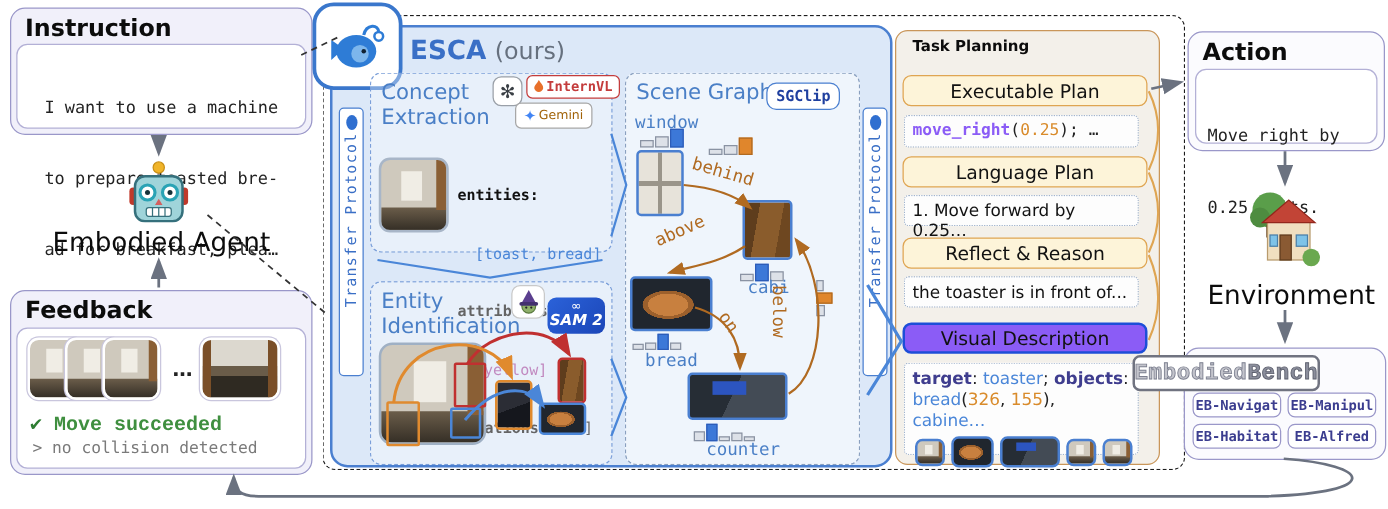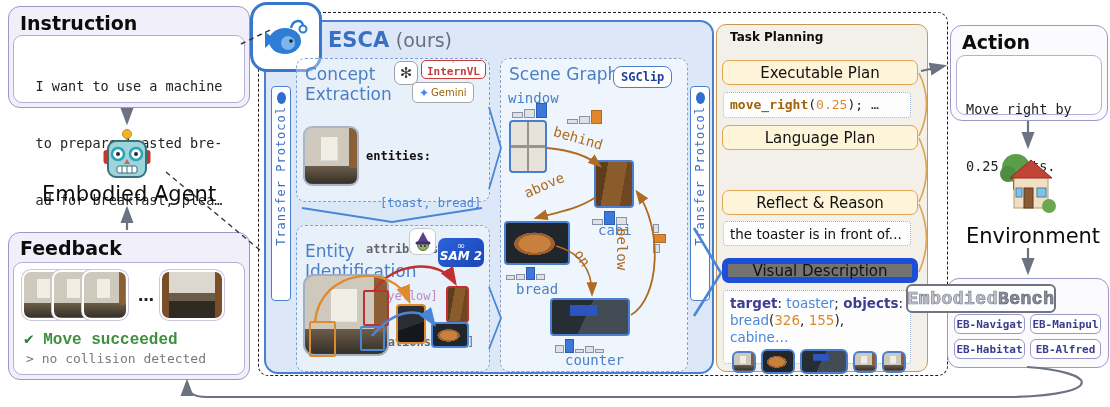--- a/index.html
+++ b/index.html
@@ -27,21 +27,21 @@
 
   .fish-box{position:absolute;left:250px;top:2px;width:66px;height:64px;background:#fff;
             border:3px solid #3a77cc;border-radius:17px;display:flex;align-items:center;justify-content:center;}
   .esca-title{position:absolute;left:328px;top:28px;font-size:21px;}
   .esca-title .t1{font-weight:bold;color:#3a6fc6;}
   .esca-title .t2{color:#66707e;font-size:19px;}
 
   
   .badge{position:absolute;background:#fff;border-radius:5px;display:flex;align-items:center;justify-content:center;gap:2px;box-sizing:border-box;}
   .openai-badge{border:1.4px solid #9aa0a8;width:24px;height:24px;border-radius:7px;font-size:15px;color:#3a3f45;}
-  .internvl-badge{border:1.5px solid #c43c3c;height:19px;padding:0 5px;flex-direction:column;}
+  .internvl-badge{border:1.5px solid #c43c3c;height:19px;padding:0 5px;}
   .internvl-badge span{font-family:"DejaVu Sans Mono",monospace;font-weight:bold;font-size:11px;color:#c43c3c;}
   .gemini-badge{border:1.5px solid #a7a7a7;height:21px;padding:0 6px;}
   .gemini-badge .star{color:#4285f4;font-size:12px;}
   .gemini-badge span.glabel{font-size:10px;color:#a16207;}
   .sgclip-badge{position:absolute;border:1.6px solid #4a7fd0;border-radius:8px;background:#fff;height:20px;
                 padding:0 7px;display:flex;align-items:center;}
   .sgclip-badge span{font-family:"DejaVu Sans Mono",monospace;font-weight:bold;font-size:12px;color:#1f3f9f;}
   .wizard-badge{border:1.4px solid #c9c9c9;width:27px;height:27px;border-radius:7px;}
   .sam-badge{position:absolute;border-radius:7px;background:linear-gradient(135deg,#2b62d9,#1b46b8);
              display:flex;flex-direction:column;align-items:center;justify-content:center;color:#fff;}
@@ -88,24 +88,24 @@
   .sg-edge-label{position:absolute;font-family:"DejaVu Sans Mono",monospace;font-size:14px;color:#b06a21;}
 
   
   .bbox{position:absolute;border-width:2px;border-style:solid;border-radius:2px;}
 
   
   .tp-panel{position:absolute;left:716px;top:24px;width:210px;height:346px;background:#f3f0ea;
             border:1.8px solid #c9965a;border-radius:10px;}
   .tp-btn{position:absolute;left:722px;width:196px;height:25px;background:#fdf4d9;border:1.6px solid #dfa552;
           border-radius:7px;display:flex;align-items:center;justify-content:center;font-size:15px;color:#111;box-sizing:border-box;}
-  .tp-btn.vd{background:#737373;border:6px solid #1d4ed8;}
+  .tp-btn.vd{background:#8b5cf6;border:2px solid #1d4ed8;}
   .tp-content{position:absolute;left:723px;width:188px;background:#fdfdfd;border:1.4px dotted #9fb2cc;border-radius:4px;
               padding:4px 6px;box-sizing:border-box;font-size:13.5px;color:#111;}
-  .seg-fn{color:#a16207;font-weight:bold;}
+  .seg-fn{color:#8b5cf6;font-weight:bold;}
   .seg-kw{color:#3f3d8e;font-weight:bold;}
   .seg-num{color:#d98b2b;}
   .seg-obj{color:#4a86d8;}
   .seg-pl{color:#222;}
 
   
   .fb-ok{position:absolute;font-family:Liberation Mono, monospace;font-size:16px;color:#3f8f3f;font-weight:bold;}
   .fb-detail{position:absolute;font-family:"DejaVu Sans Mono",monospace;font-size:13px;color:#7a7a7a;}
 
   
@@ -218,21 +218,21 @@
   <div class="ph ph-room" style="left:303px;top:126px;width:56px;height:60px;border-radius:9px;border-color:#a8b6c8;"></div>
   <div class="ce-code" style="left:366px;top:118px;">
     <div><span class="b">entities:</span></div>
     <div class="ind"><span class="blue">[toast, bread]</span></div>
     <div><span class="b">attributes:</span></div>
     <div class="ind"><span class="mag">[yellow]</span></div>
     <div><span class="b">relations:</span><span> [</span><span class="orange">on</span><span>]</span></div>
   </div>
 
   <div class="sub-box" style="left:296px;top:225px;width:192px;height:145px;"></div>
-  <div class="sub-title" style="left:305px;top:241px;">
+  <div class="sub-title" style="left:305px;top:231px;">
     <div>Entity</div>
     <div>Identification</div>
   </div>
   <div class="badge wizard-badge" style="left:409px;top:228px;">
     <svg width="20" height="20" viewBox="0 0 20 20">
       <circle cx="10" cy="13" r="5.5" fill="#8fb06a" stroke="#5a7a3e"></circle>
       <polygon points="10,0 4,11 16,11" fill="#5b3f8f"></polygon>
       <rect x="2.5" y="9.5" width="15" height="3" rx="1.5" fill="#43306e"></rect>
       <circle cx="8" cy="14" r="0.9" fill="#222"></circle>
         <circle cx="12" cy="14" r="0.9" fill="#222"></circle>
@@ -313,20 +313,21 @@
   <div class="box-title" style="left:730px;top:30px;font-size:12px;">Task Planning</div>
 
   <div class="tp-btn" style="top:60px;">
     <span>Executable Plan</span>
   </div>
   <div class="tp-content mono" style="top:92px;height:26px;font-size:13px;padding-top:4px;"><span class="seg-fn">move_right</span><span class="seg-pl">(</span><span class="seg-num">0.25</span><span class="seg-pl">)</span><span class="seg-pl">; …</span></div>
 
   <div class="tp-btn" style="top:125px;">
     <span>Language Plan</span>
   </div>
+  <div class="tp-content" style="top:156px;height:25px;">1. Move forward by 0.25…</div>
 
   <div class="tp-btn" style="top:190px;">
     <span>Reflect &amp; Reason</span>
   </div>
   <div class="tp-content" style="top:221px;height:25px;">the toaster is in front of...</div>
 
   <div class="tp-btn vd" style="top:258px;">
     <span>Visual Description</span>
   </div>
   <div class="tp-content" style="top:290px;height:74px;line-height:17px;">

